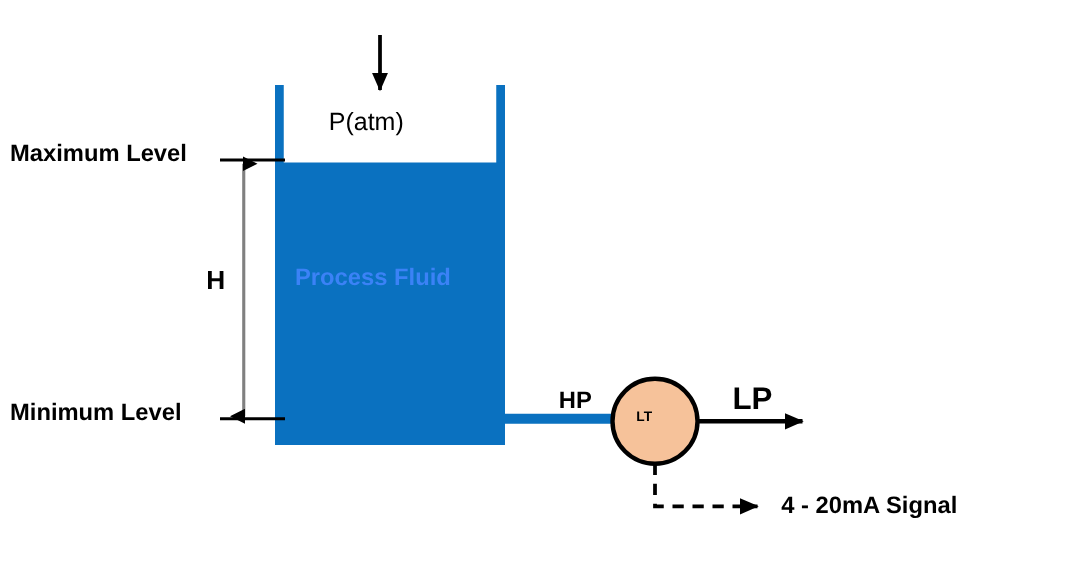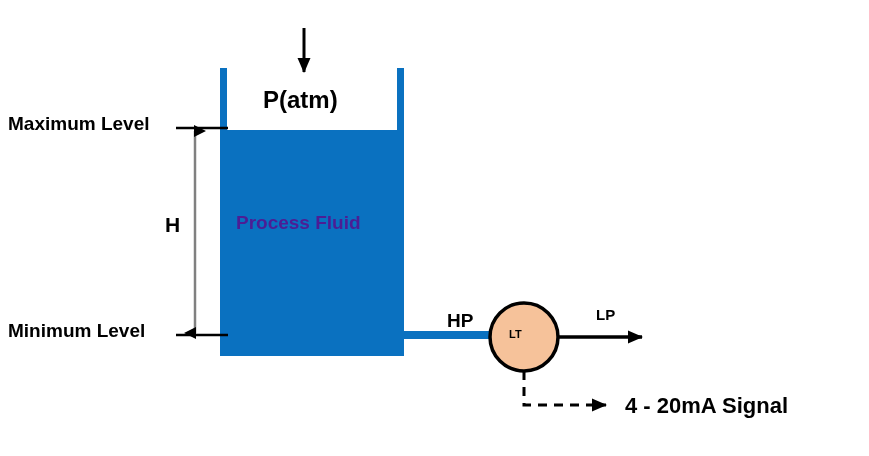--- a/index.html
+++ b/index.html
@@ -24,27 +24,27 @@
     position: absolute;
     font-family: "Liberation Sans", sans-serif;
     font-weight: bold;
     color: #000000;
     white-space: nowrap;
     line-height: 1;
   }
   .lbl-max    { left: 8px;   top: 114px; font-size: 19px; }
   .lbl-min    { left: 8px;   top: 321px; font-size: 19px; }
   .lbl-h      { left: 165px; top: 214px; font-size: 21px; }
-  .lbl-patm   { left: 263px; top: 88px;  font-size: 24px; font-weight: bold; }
-  .lbl-fluid  { left: 236px; top: 213px; font-size: 19px; color: #4c1d95; }
+  .lbl-patm   { left: 263px; top: 88px;  font-size: 20px; font-weight: normal; }
+  .lbl-fluid  { left: 236px; top: 213px; font-size: 19px; color: #3b82f6; }
   .lbl-hp     { left: 447px; top: 311px; font-size: 19px; }
-  .lbl-lp     { left: 586px; top: 307px; font-size: 15px; margin-left: 10px; }
+  .lbl-lp     { left: 586px; top: 307px; font-size: 25px; }
   .lbl-lt     { left: 509px; top: 329px; font-size: 11px; font-weight: bold; }
   .lbl-vent   { left: 655px; top: 312px; font-size: 20px; }
-  .lbl-signal { left: 625px; top: 395px; font-size: 22px; }
+  .lbl-signal { left: 625px; top: 395px; font-size: 19px; }
 </style>
 </head>
 <body>
 
 <div id="stage">
 
   <svg width="869" height="456" viewBox="0 0 869 456">
     <defs>
       <marker id="arrowBlack" markerWidth="10" markerHeight="10" refX="8.5" refY="4" orient="auto" markerUnits="userSpaceOnUse">
         <path d="M0,0 L9,4 L0,8 z" fill="#000000"></path>

